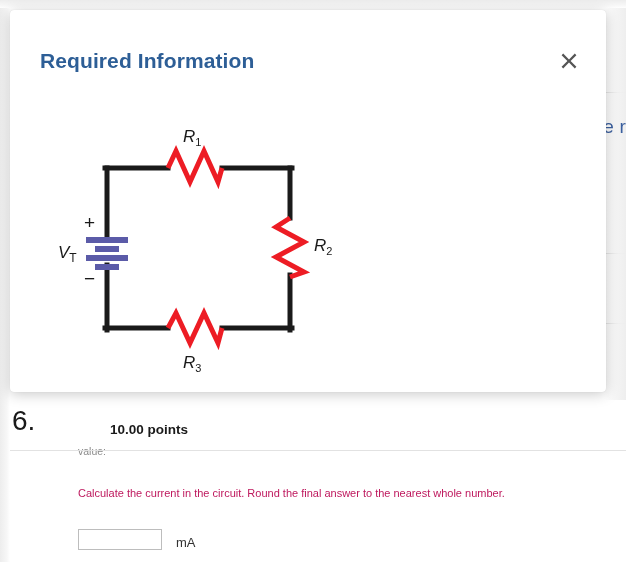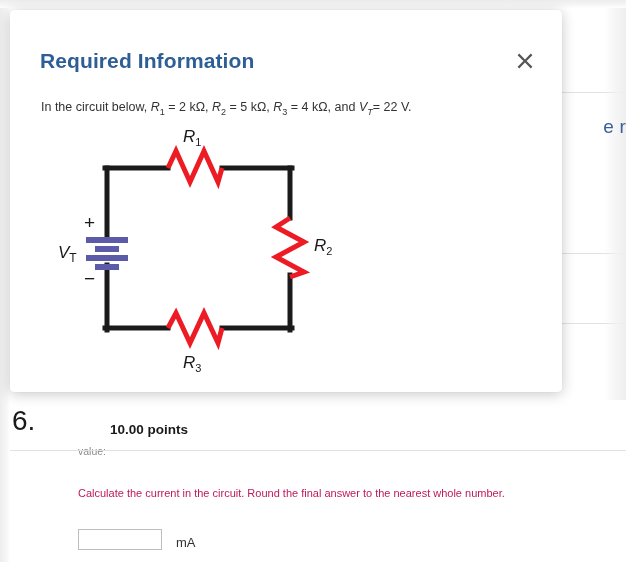--- a/index.html
+++ b/index.html
@@ -43,21 +43,21 @@
     color: #3a5f9e;
     white-space: nowrap;
     letter-spacing: .2px;
   }
 
   
   #modal {
     position: absolute;
     left: 10px;
     top: 10px;
-    width: 552px;
+    width: 596px;
     height: 382px;
     background: #ffffff;
     border-radius: 4px;
     box-shadow: 0 2px 14px rgba(0,0,0,0.22), 0 0 1px rgba(0,0,0,0.15);
     overflow: hidden;
   }
   #modal-title {
     position: absolute;
     left: 30px;
     top: 39px;
@@ -203,21 +203,20 @@
 <div id="modal">
 
   <div id="modal-title">Required Information</div>
 
   <div id="modal-close" title="Close">
     <svg width="18" height="18" viewBox="0 0 18 18" aria-hidden="true">
       <path d="M3.2 1.6 L9 7.4 L14.8 1.6 L16.4 3.2 L10.6 9 L16.4 14.8 L14.8 16.4 L9 10.6 L3.2 16.4 L1.6 14.8 L7.4 9 L1.6 3.2 Z" fill="#555555"></path>
     </svg>
   </div>
 
-  <div id="modal-body-text">In the circuit below, <i>R</i><sub>1</sub> = 2 kΩ, <i>R</i><sub>2</sub> = 5 kΩ, <i>R</i><sub>3</sub> = 4 kΩ, and <i>V</i><sub><i>T</i></sub>= 22 V.</div>
 
   <div id="circuit">
     <svg width="300" height="250" viewBox="0 0 300 250" aria-label="circuit">
 
       <line x1="55" y1="43" x2="118" y2="43" stroke="#1a1a1a" stroke-width="5" stroke-linecap="square"></line>
 
       <line x1="172" y1="43" x2="242" y2="43" stroke="#1a1a1a" stroke-width="5" stroke-linecap="square"></line>
 
       <line x1="57" y1="43" x2="57" y2="112" stroke="#1a1a1a" stroke-width="5" stroke-linecap="square"></line>
 

